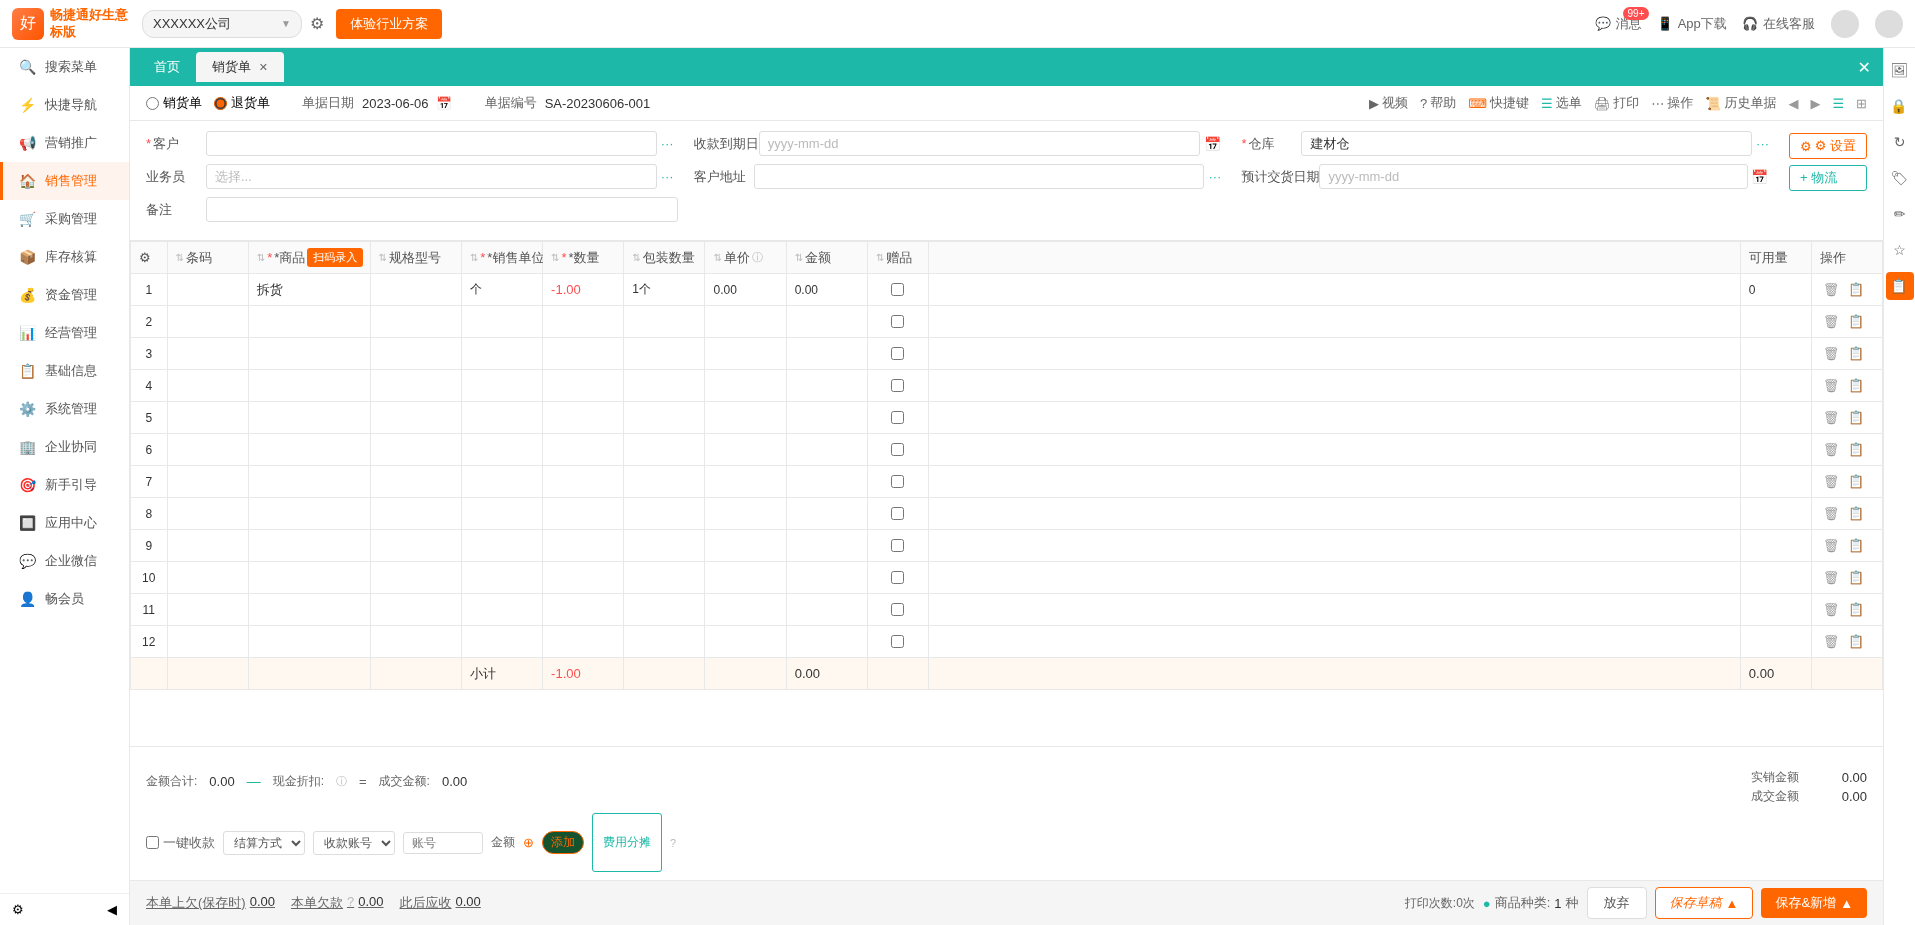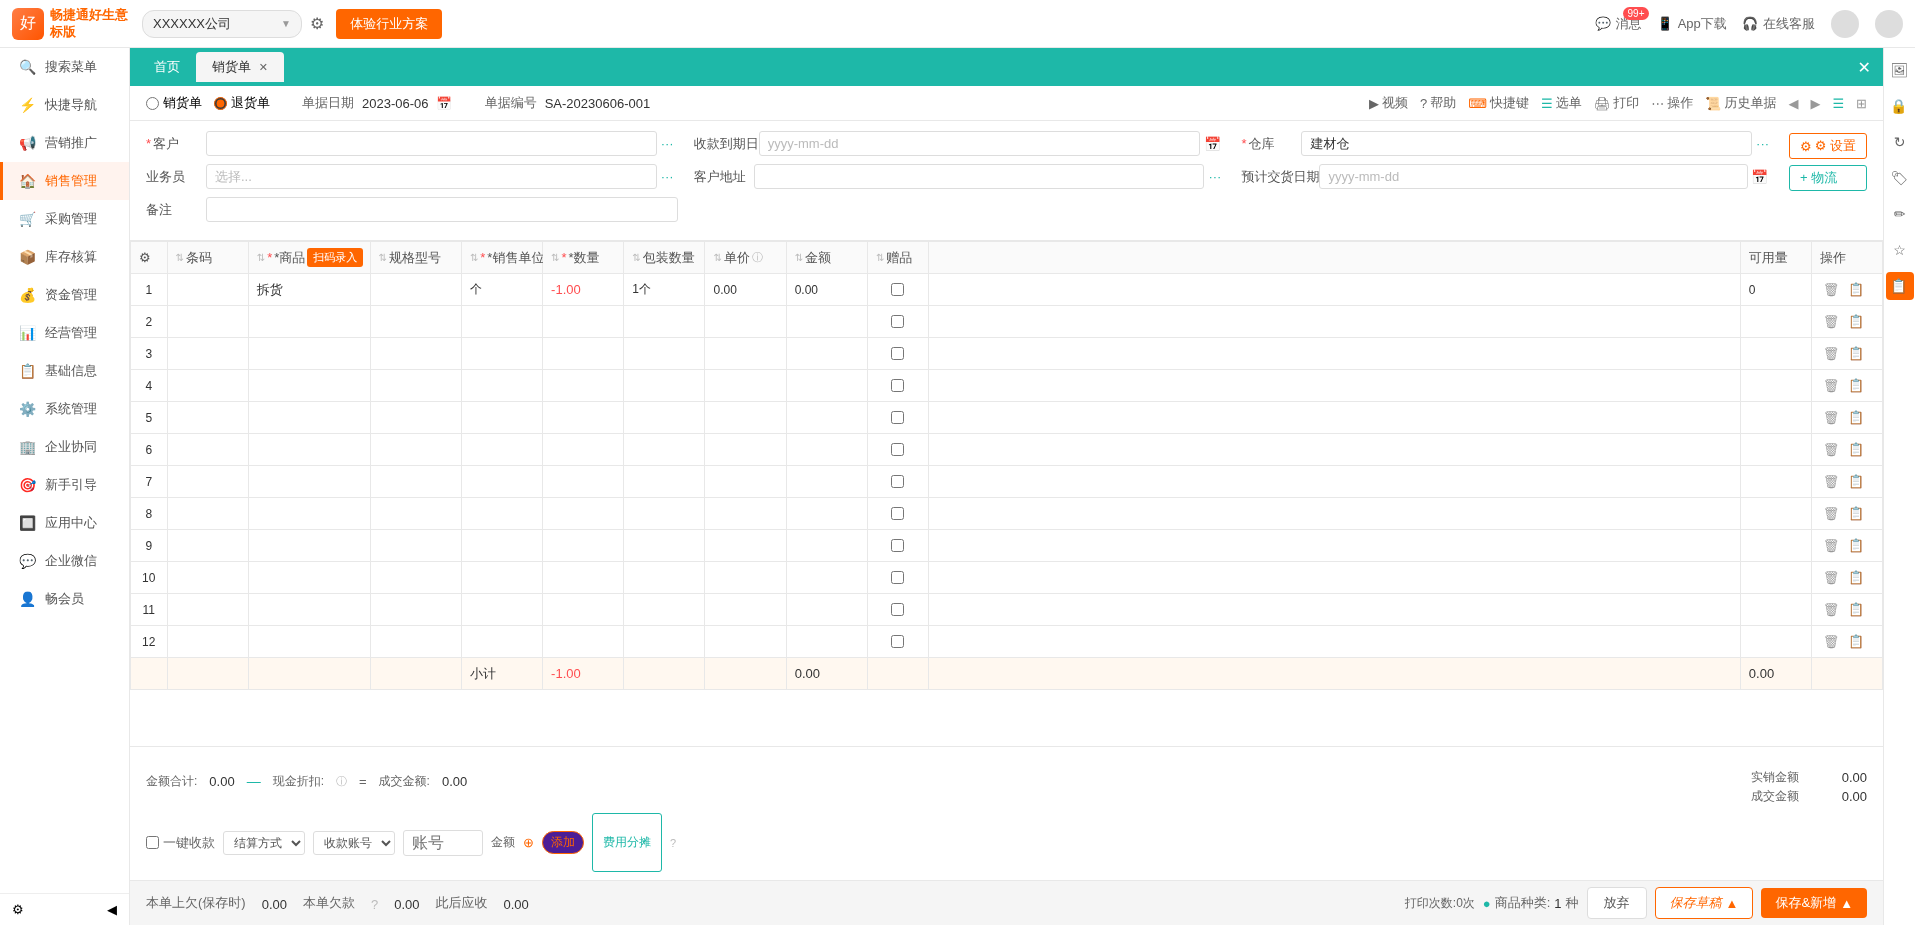--- a/index.html
+++ b/index.html
@@ -95,31 +95,31 @@
 
     
     .bottom-summary { background: white; border-top: 1px solid #e8e8e8; padding: 8px 16px; flex-shrink: 0; }
     .summary-row1 { display: flex; align-items: center; gap: 12px; margin-bottom: 6px; }
     .summary-label { color: #666; font-size: 12px; }
     .summary-value { color: #333; font-size: 13px; font-weight: 500; }
     .minus-icon { color: #1eb8a8; font-size: 14px; }
     .summary-row2 { display: flex; align-items: center; gap: 8px; }
     .checkbox-label { display: flex; align-items: center; gap: 4px; font-size: 12px; color: #666; }
     .select-box { border: 1px solid #ddd; border-radius: 3px; padding: 3px 6px; font-size: 12px; color: #555; background: white; }
-    .input-small { border: 1px solid #ddd; border-radius: 3px; padding: 3px 8px; font-size: 16px; width: 80px; }
-    .add-btn { background: #4c1d95; border: 1px solid #ff6600; color: #ff6600; border-radius: 12px; padding: 2px 8px; font-size: 12px; cursor: pointer; }
+    .input-small { border: 1px solid #ddd; border-radius: 3px; padding: 3px 8px; font-size: 12px; width: 80px; }
+    .add-btn { background: #14532d; border: 1px solid #ff6600; color: #ff6600; border-radius: 12px; padding: 2px 8px; font-size: 12px; cursor: pointer; }
     .expense-btn { background: white; border: 1px solid #1eb8a8; color: #1eb8a8; border-radius: 3px; padding: 20px 10px; font-size: 12px; cursor: pointer; }
     .right-summary { margin-left: auto; text-align: right; margin-top: 14px; }
     .summary-amount-row { display: flex; justify-content: flex-end; align-items: center; gap: 8px; margin-bottom: 2px; }
     .amount-label { color: #666; font-size: 12px; }
     .amount-value { color: #333; font-size: 13px; font-weight: 500; min-width: 60px; text-align: right; }
 
     
     .footer-bar { background: #f5f5f5; border-top: 1px solid #e8e8e8; padding: 6px 16px; display: flex; align-items: center; gap: 16px; flex-shrink: 0; }
-    .footer-info { display: flex; align-items: flex-end; gap: 16px; color: #666; font-size: 12px; }
+    .footer-info { display: flex; align-items: flex-start; gap: 4px; color: #666; font-size: 12px; text-decoration: underline; }
     .footer-value { color: #333; font-weight: 500; }
     .question-icon { color: #bbb; cursor: pointer; }
     .footer-right { margin-left: auto; display: flex; align-items: center; gap: 8px; }
     .print-info { color: #666; font-size: 12px; }
     .product-info { display: flex; align-items: center; gap: 4px; color: #666; font-size: 12px; }
     .discard-btn { background: white; border: 1px solid #ddd; border-radius: 4px; padding: 6px 16px; cursor: pointer; color: #555; font-size: 13px; }
     .save-draft-btn { background: white; border: 1px solid #ff6600; border-radius: 4px; padding: 6px 14px; cursor: pointer; color: #ff6600; font-size: 13px; display: flex; align-items: center; gap: 4px; font-style: italic; }
     .save-new-btn { background: #ff6600; border: none; border-radius: 4px; padding: 6px 14px; cursor: pointer; color: white; font-size: 13px; display: flex; align-items: center; gap: 4px; }
 
     

